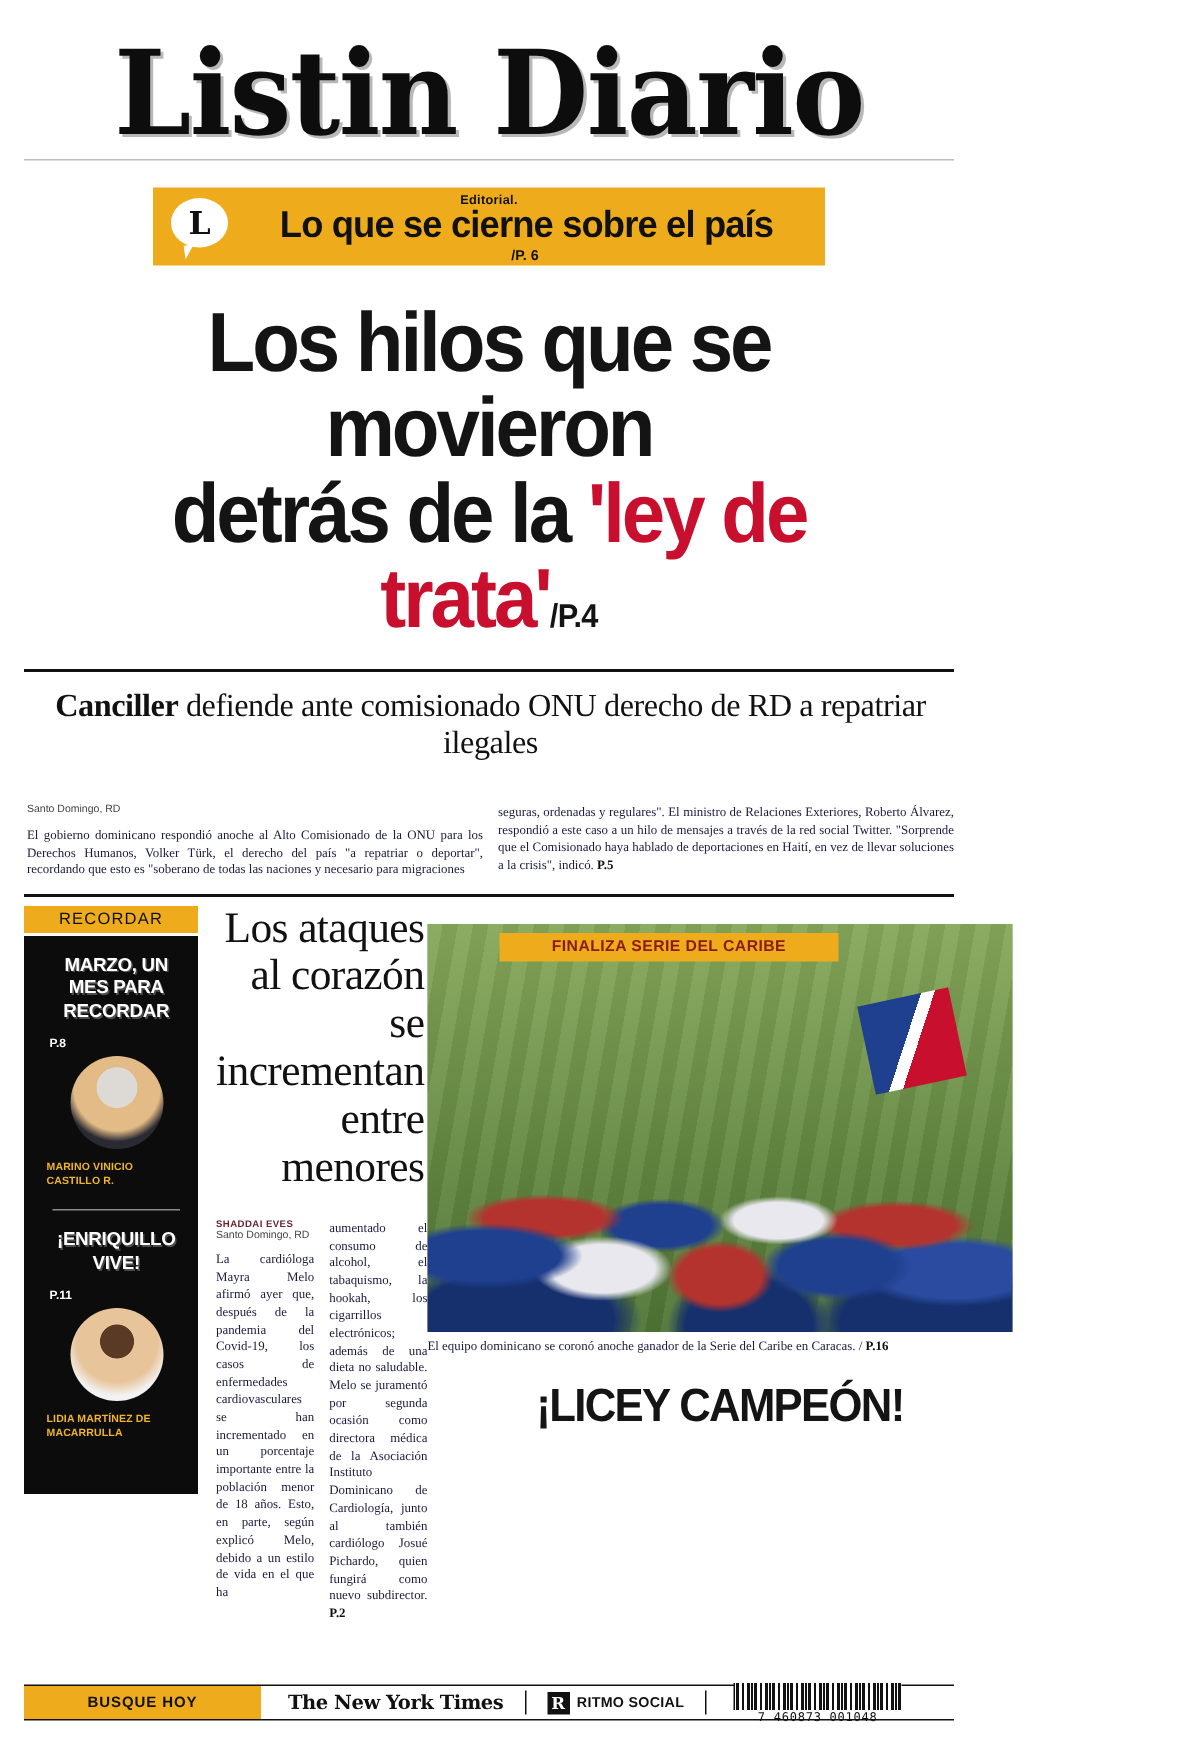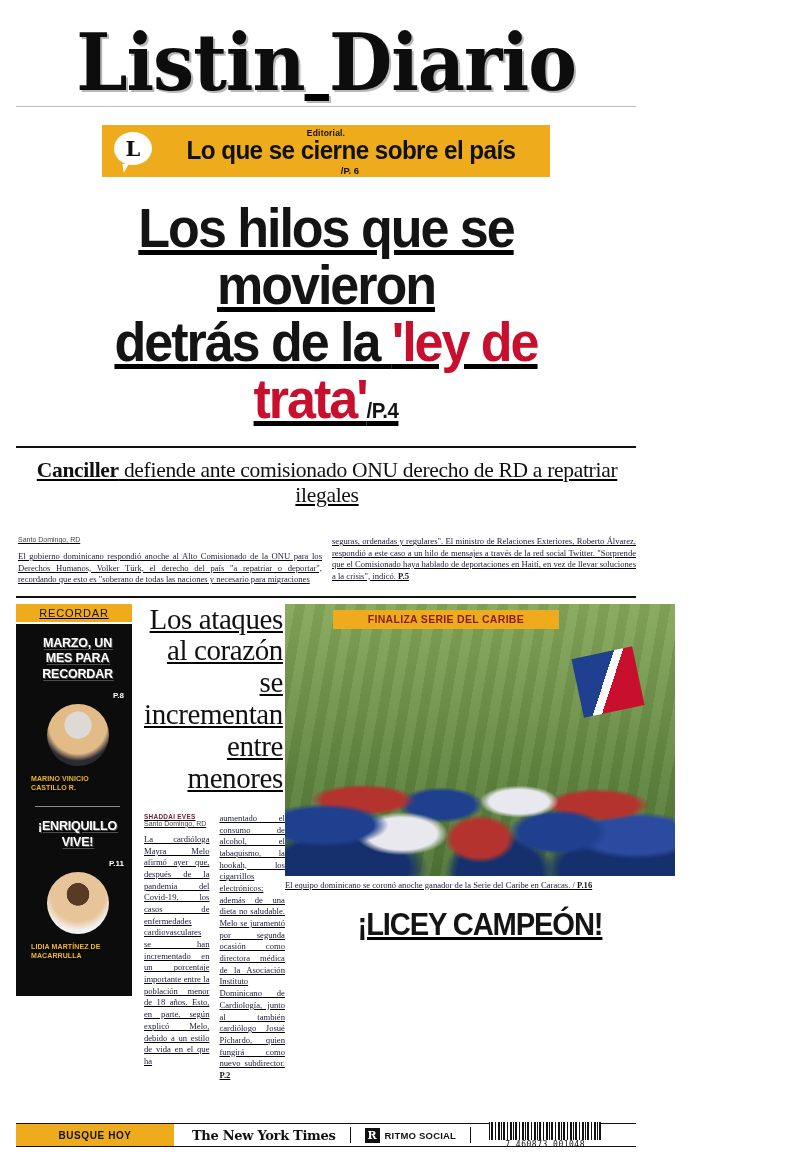--- a/index.html
+++ b/index.html
@@ -2,21 +2,21 @@
 <html><head>
 <meta charset="utf-8">
 <style>
   * { box-sizing: border-box; margin: 0; padding: 0; }
   html, body {
     width: 800px; height: 1175px;
     background: #fff;
     font-family: "Liberation Serif", serif;
     overflow: hidden;
   }
-  .page { position: relative; width: 652px; height: 1175px; background: #ffffff; text-decoration: underline; }
+  .page { position: relative; width: 652px; height: 1175px; background: #ffffff; }
 
   
   .masthead { padding-top: 26px; text-align: center; }
   .masthead-title {
     font-family: "DejaVu Serif", serif;
     font-weight: 700;
     font-size: 78px;
     letter-spacing: -1px;
     line-height: 0.95;
     color: #0d0d0d;
@@ -185,21 +185,21 @@
   .enf-box { background: #0c0c0c; padding: 12px 8px 10px 15px; margin-top: 2px;
              height: 372px; }
   .enf-title {
     color: #fff; text-align: center;
     font-family: "Liberation Sans", sans-serif; font-weight: 700;
     font-size: 12.5px; line-height: 1.24; letter-spacing: -0.2px;
     text-shadow: 1px 1px 0 rgba(120,120,120,.6);
   }
   .enf-page {
     color: #fff; font-family: "Liberation Sans", sans-serif; font-weight: 700;
-    font-size: 8px; margin-top: 9px; margin-left: 2px; text-align: right;
+    font-size: 8px; margin-top: 9px; margin-left: 2px;
   }
   .enf-portrait {
     width: 62px; height: 62px; border-radius: 50%; margin: 4px auto 0 auto;
     overflow: hidden; position: relative;
     background: radial-gradient(circle at 50% 42%, #e6cba6 0 40%, #c79c68 55%, #6b4a2c 100%);
   }
   .enf-portrait.p1 { background: radial-gradient(circle at 50% 34%, #ddd9d4 0 26%, #e3bb86 27% 56%, #2a2a33 70% 100%); }
   .enf-portrait.p2 { background: radial-gradient(circle at 50% 36%, #5a3a24 0 22%, #e8c49b 23% 54%, #f2f2f2 72% 100%); }
   .enf-name {
     color: #f0b429; font-family: "Liberation Sans", sans-serif; font-weight: 700;
@@ -224,21 +224,21 @@
     font-family: "Liberation Sans", sans-serif; font-size: 7px;
     color: #444; margin-bottom: 7px;
   }
   .hb-text {
     font-family: "Liberation Serif", serif; font-size: 8.6px;
     line-height: 1.36; color: #1a1a3c; text-align: justify;
   }
   .hb-text b { font-weight: 700; color: #111; }
 
   
-  .ball { width: 390px; flex: 0 0 390px; padding-top: 6px; }
+  .ball { width: 390px; flex: 0 0 390px; padding-top: 18px; }
   .ball-photo {
     width: 390px; height: 272px; position: relative; overflow: hidden;
     background: linear-gradient(#7ea352 0%, #6d9145 40%, #5c8039 100%);
   }
   .bp-grass { position:absolute; inset:0;
     background: repeating-linear-gradient(100deg, rgba(255,255,255,.05) 0 10px, rgba(0,0,0,.05) 10px 20px),
                 linear-gradient(#86a85a, #628741 60%, #4f7436); }
   .bp-crowd { position:absolute; left:0; right:0; bottom:0; height:62%;
     background:
       radial-gradient(ellipse at 10% 70%, #1f3f8f 0 10%, rgba(31,63,143,0) 13%),

